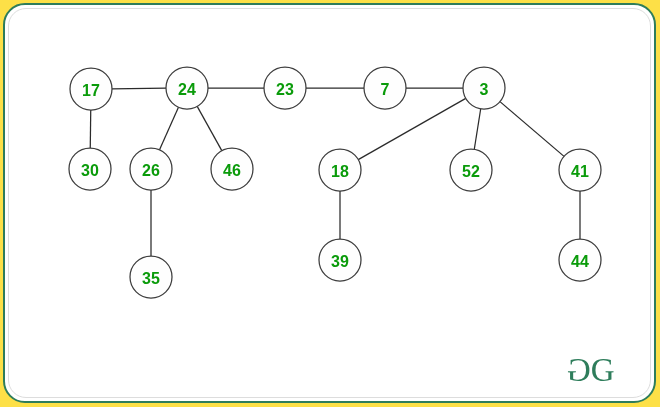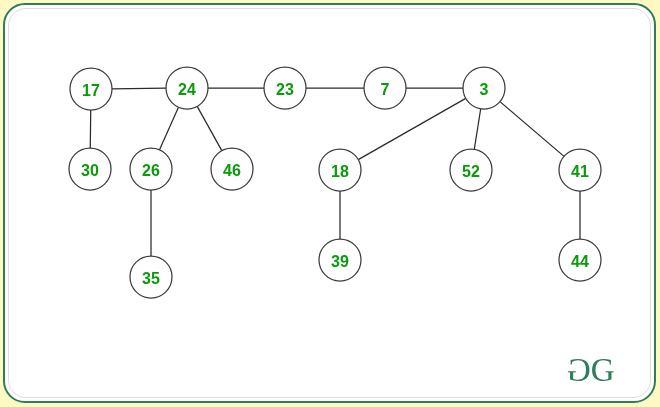--- a/index.html
+++ b/index.html
@@ -4,21 +4,21 @@
 <style>
   html, body {
     margin: 0;
     padding: 0;
     background: #ffffff;
   }
   #screen {
     position: relative;
     width: 660px;
     height: 407px;
-    background: #fef9c3;
+    background: #fde047;
     overflow: hidden;
     font-family: "Liberation Sans", sans-serif;
   }
   
   #frame-outer {
     position: absolute;
     left: 3px;
     top: 3px;
     width: 653px;
     height: 400px;

